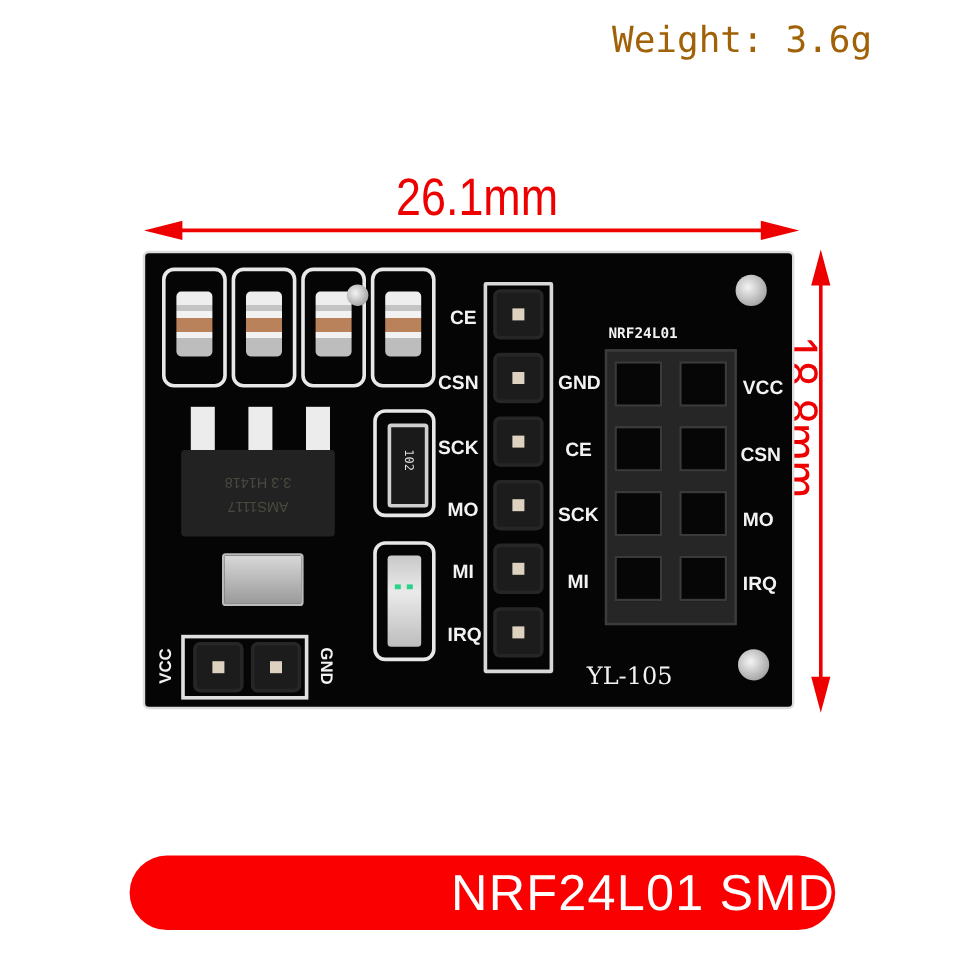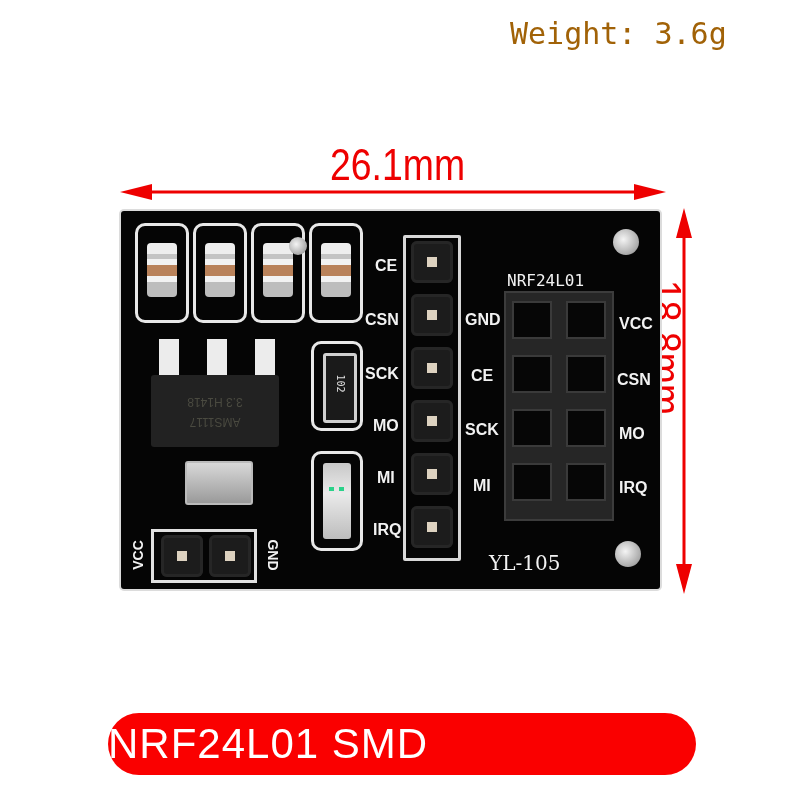--- a/index.html
+++ b/index.html
@@ -12,21 +12,21 @@
   .pcb { left:121px; top:211px; width:539px; height:378px; background:#050505; border-radius:3px;
          box-shadow:0 0 0 2px #dcdcdc; }
   .silk { position:absolute; border:3px solid #e8e8e8; border-radius:10px; box-sizing:border-box; }
   .cap { position:absolute; width:30px; height:54px; border-radius:4px; background:linear-gradient(#eee 0 20%, #c4c4c4 20% 30%, #f2f2f2 30% 40%, #b9825a 40% 62%, #f2f2f2 62% 72%, #bdbdbd 72% 100%); }
   .lbl { position:absolute; color:#f2f2f2; font-family:"Liberation Sans", sans-serif; font-weight:bold; font-size:16px; letter-spacing:0px; }
   .pin { position:absolute; width:42px; height:42px; background:#1c1c1c; border-radius:6px; box-shadow:inset 0 0 0 3px #262626; }
   .pin::after { content:""; position:absolute; left:16px; top:16px; width:10px; height:10px; background:#ddd2c0; }
   .sock { position:absolute; width:40px; height:38px; background:#060606; border:2px solid #3a3a3a; box-sizing:border-box; }
   .hole { position:absolute; width:26px; height:26px; border-radius:50%; background:radial-gradient(circle at 40% 40%, #f4f4f4, #a9a9a9 70%, #5b5b5b); }
   .banner { left:108px; top:713px; width:588px; height:62px; background:#fa0000; border-radius:31px; }
-  .banner span { display:block; text-align:left; color:#fff; font-family:"Liberation Sans", sans-serif; font-size:42px; line-height:62px; letter-spacing:1px; }
+  .banner span { display:block; text-align:right; color:#fff; font-family:"Liberation Sans", sans-serif; font-size:42px; line-height:62px; letter-spacing:1px; }
 </style>
 </head>
 <body>
 
 <div id="weight" class="abs">Weight: 3.6g</div>
 
 <div id="width-label" class="abs">26.1mm</div>
 <svg class="abs" style="left:118px;top:180px" width="550" height="24">
   <line x1="18" y1="12" x2="532" y2="12" stroke="#ee0000" stroke-width="3"></line>
   <polygon points="2,12 34,4 34,20" fill="#ee0000"></polygon>
@@ -84,21 +84,21 @@
   <div class="pin" style="left:290px;top:136px;"></div>
   <div class="pin" style="left:290px;top:189px;"></div>
   <div class="pin" style="left:290px;top:242px;"></div>
   <div class="pin" style="left:290px;top:295px;"></div>
 
   <div class="lbl" style="left:344px;top:100px;">GND</div>
   <div class="lbl" style="left:350px;top:156px;">CE</div>
   <div class="lbl" style="left:344px;top:210px;">SCK</div>
   <div class="lbl" style="left:352px;top:266px;">MI</div>
 
-  <div class="lbl" style="left:386px;top:60px;font-weight:normal;font-family:'DejaVu Sans Mono',monospace;font-size:16px;">NRF24L01</div>
+  <div class="lbl" style="left:386px;top:60px;font-weight:bold;font-family:'DejaVu Sans Mono',monospace;font-size:12px;">NRF24L01</div>
   <div class="abs" style="left:383px;top:80px;width:110px;height:230px;background:#262626;border:2px solid #3c3c3c;box-sizing:border-box;">
     <div class="sock" style="left:6px;top:8px;"></div>
     <div class="sock" style="left:60px;top:8px;"></div>
     <div class="sock" style="left:6px;top:62px;"></div>
     <div class="sock" style="left:60px;top:62px;"></div>
     <div class="sock" style="left:6px;top:116px;"></div>
     <div class="sock" style="left:60px;top:116px;"></div>
     <div class="sock" style="left:6px;top:170px;"></div>
     <div class="sock" style="left:60px;top:170px;"></div>
   </div>

